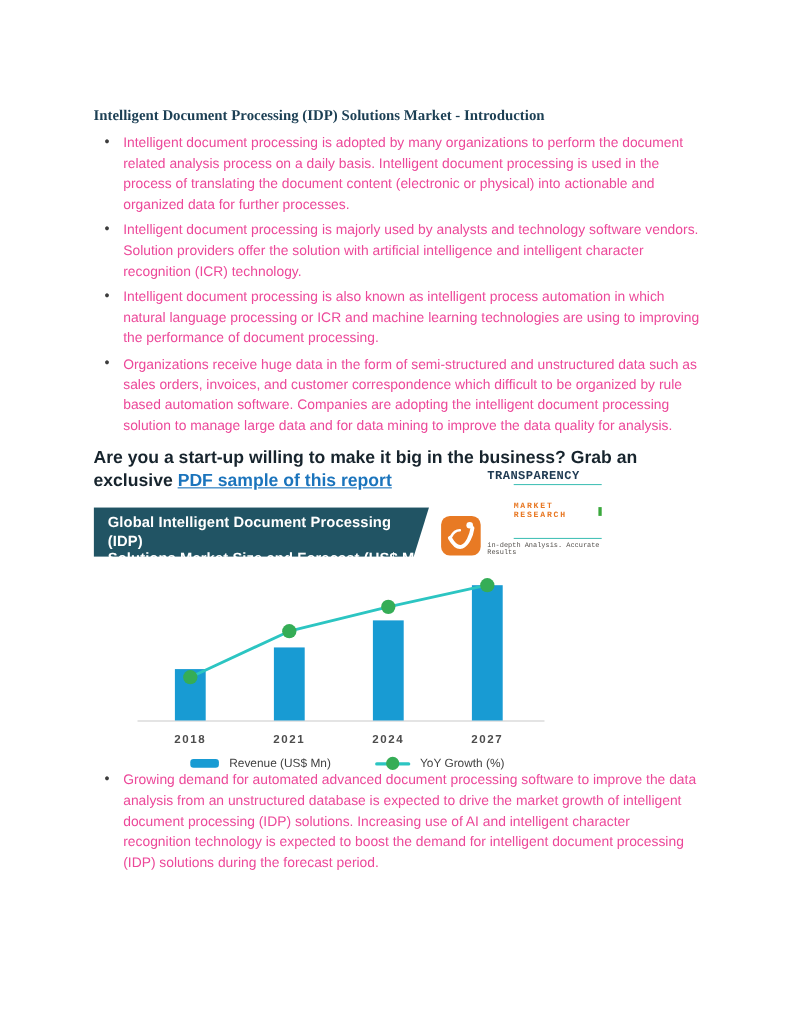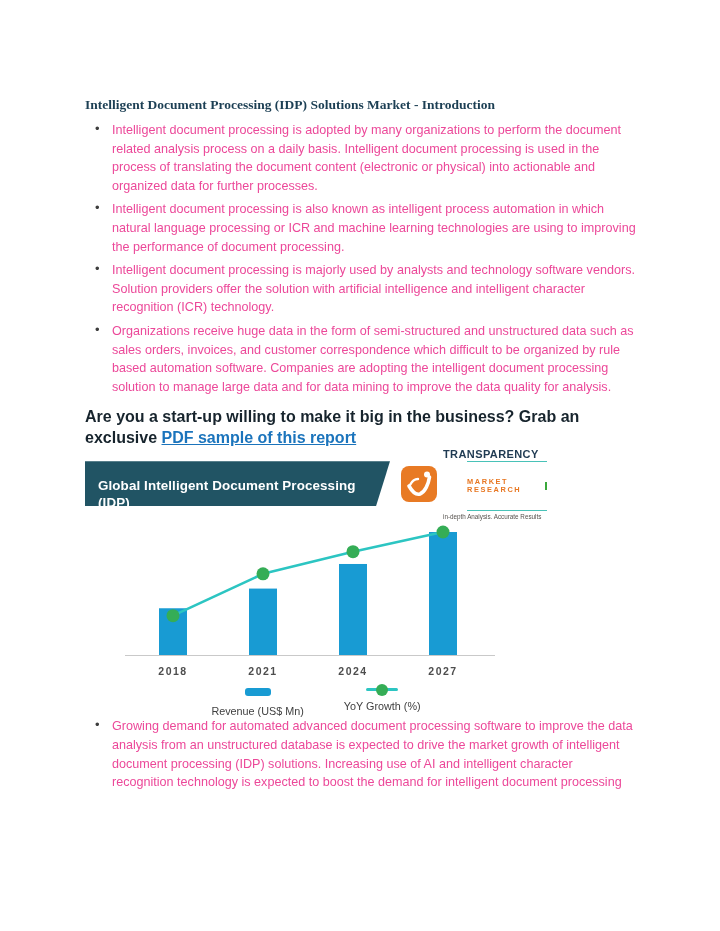--- a/index.html
+++ b/index.html
@@ -15,58 +15,58 @@
   .bullet{
     position:relative;padding-left:27px;margin:0 0 5px 0;
     font-size:12.6px;line-height:18.6px;color:#ec4899;
   }
   .bullet::before{content:"\2022";position:absolute;left:10px;top:-1px;font-size:13px;color:#3d3d3d;}
   .cta{margin:11px 0 0 0;font-size:16px;line-height:20.5px;font-weight:bold;color:#17242d;}
   .cta a{color:#1b74bc;text-decoration:underline;}
   .chart-block{margin-top:13px;width:462px;}
   .chart-header{display:flex;align-items:stretch;height:45px;}
   .banner{
-    width:330px;box-sizing:border-box;padding:17px 0 0 13px;
+    width:330px;box-sizing:border-box;padding:6px 0 0 13px;
     background:#215464;color:#ffffff;font-weight:bold;
     font-size:13.4px;line-height:16.5px;letter-spacing:0.1px;
     clip-path:polygon(0 0,100% 0,calc(100% - 14px) 100%,0 100%);
   }
-  .logo{display:flex;align-items:center;gap:5px;margin-left:10px;}
+  .logo{display:flex;align-items:flex-end;gap:5px;margin-left:10px;font-family:Liberation Mono, monospace;}
   .logo-icon{width:38px;height:38px;flex:none;}
   .logo-text{display:flex;flex-direction:column;width:104px;}
   .logo-brand{font-size:11px;font-weight:bold;color:#1f3a52;letter-spacing:0.4px;line-height:12px;}
   .logo-sub{
     display:flex;align-items:center;font-size:7.4px;font-weight:bold;color:#e87722;
     letter-spacing:1.6px;border-top:1px solid #49c2b8;border-bottom:1px solid #49c2b8;
     padding:16px 0;margin-top:1px;line-height:8px;margin-left:24px;
   }
   .sub-greenbar{width:3px;height:8px;background:#3aa83c;margin-left:auto;}
   .logo-tagline{font-size:6.3px;color:#55514d;margin-top:2px;line-height:7px;}
   .market-chart{display:block;margin-top:9px;}
   .legend{display:flex;justify-content:center;gap:40px;margin-top:3px;font-size:10.8px;color:#3f3f3f;}
-  .legend-item{display:flex;align-items:center;gap:9px;flex-direction:column;}
+  .legend-item{display:flex;align-items:center;gap:9px;}
   .swatch-bar{width:26px;height:8px;border-radius:3px;background:#189bd3;}
   .swatch-line{position:relative;width:32px;height:3px;border-radius:2px;background:#2cc5c2;}
   .swatch-dot{
     position:absolute;left:50%;top:50%;transform:translate(-50%,-50%);
     width:12px;height:12px;border-radius:50%;background:#35ad56;
   }
   .kd-head{margin:34px 0 7px 0;}
 </style>
 </head>
 <body>
 
 <div class="page">
 
   <h1 class="serif-head">Intelligent Document Processing (IDP) Solutions Market - Introduction</h1>
 
   <div>
     <div class="bullet"><span>Intelligent document processing is adopted by many organizations to perform the document related analysis process on a daily basis. Intelligent document processing is used in the process of translating the document content (electronic or physical) into actionable and organized data for further processes.</span></div>
+    <div class="bullet"><span>Intelligent document processing is majorly used by analysts and technology software vendors. Solution providers offer the solution with artificial intelligence and intelligent character recognition (ICR) technology.</span></div>
     <div class="bullet"><span>Intelligent document processing is also known as intelligent process automation in which natural language processing or ICR and machine learning technologies are using to improving the performance of document processing.</span></div>
-    <div class="bullet"><span>Intelligent document processing is majorly used by analysts and technology software vendors. Solution providers offer the solution with artificial intelligence and intelligent character recognition (ICR) technology.</span></div>
     <div class="bullet"><span>Organizations receive huge data in the form of semi-structured and unstructured data such as sales orders, invoices, and customer correspondence which difficult to be organized by rule based automation software. Companies are adopting the intelligent document processing solution to manage large data and for data mining to improve the data quality for analysis.</span></div>
   </div>
 
   <p class="cta"><span>Are you a start-up willing to make it big in the business? Grab an exclusive </span><a href="#">PDF sample of this report</a></p>
 
   <div class="chart-block">
     <div class="chart-header">
       <div class="banner" style="background: rgb(33, 84, 100);">
         <div>Global Intelligent Document Processing (IDP)</div>
         <div>Solutions Market Size and Forecast (US$ Mn)</div>

